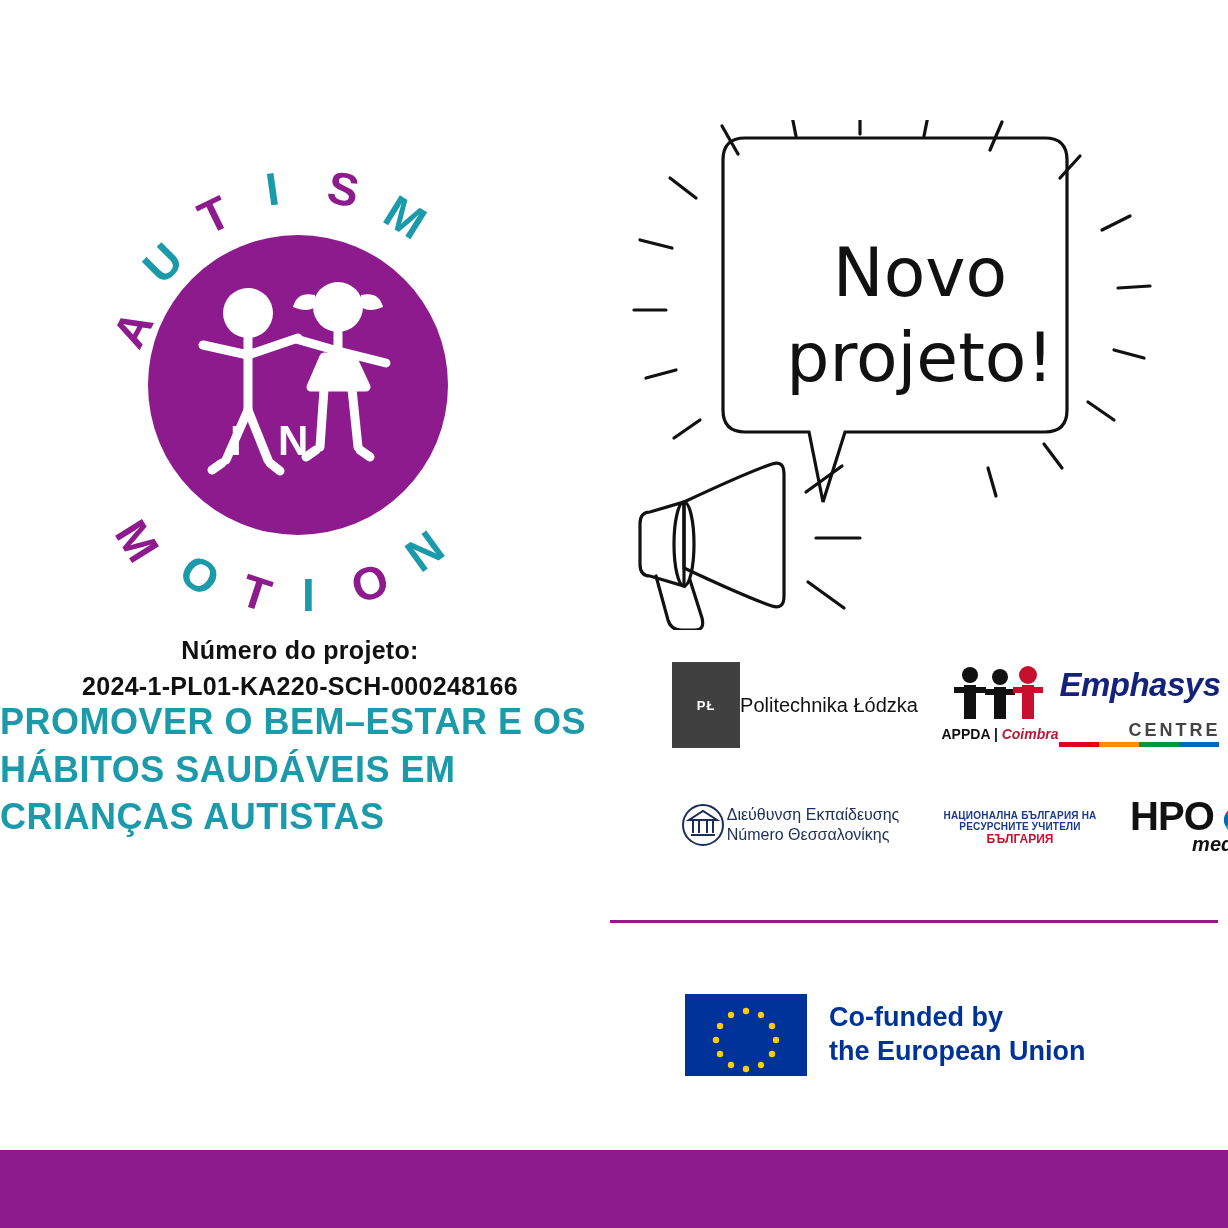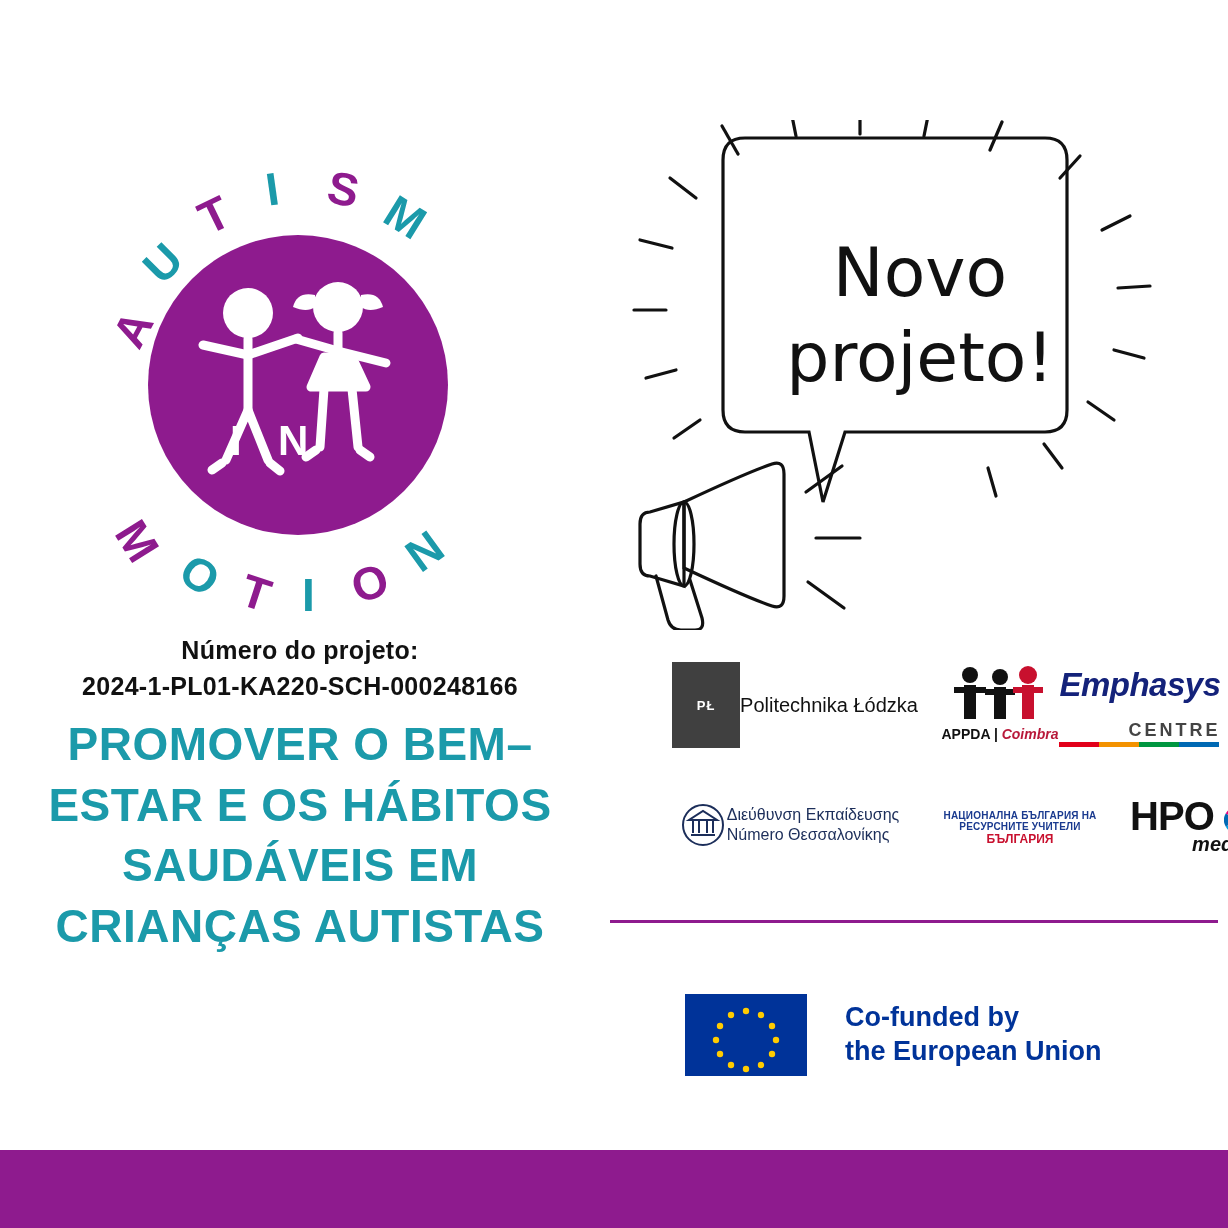--- a/index.html
+++ b/index.html
@@ -76,26 +76,26 @@
     color: #111111;
     font-weight: 700;
     font-size: 25px;
     line-height: 1.45;
     letter-spacing: 0.3px;
   }
 
   .headline {
     position: absolute;
     left: 0;
-    top: 714px;
+    top: 698px;
     width: 600px;
-    text-align: center;
+    text-align: left;
     color: #1b9aaa;
     font-weight: 700;
-    font-size: 46px;
+    font-size: 36px;
     line-height: 1.32;
     letter-spacing: 0.5px;
   }
 
   
   .right-col {
     position: absolute;
     left: 600px;
     top: 0;
     width: 628px;
@@ -159,21 +159,21 @@
 
   .eu-flag {
     width: 122px;
     height: 82px;
     background: #003399;
     position: relative;
     flex: 0 0 auto;
   }
 
   .eu-text {
-    margin-left: 38px;
+    margin-left: 22px;
     color: #003399;
     font-weight: 700;
     font-size: 27px;
     line-height: 1.25;
   }
 
   .bottom-bar {
     position: absolute;
     left: 0;
     bottom: 0;

